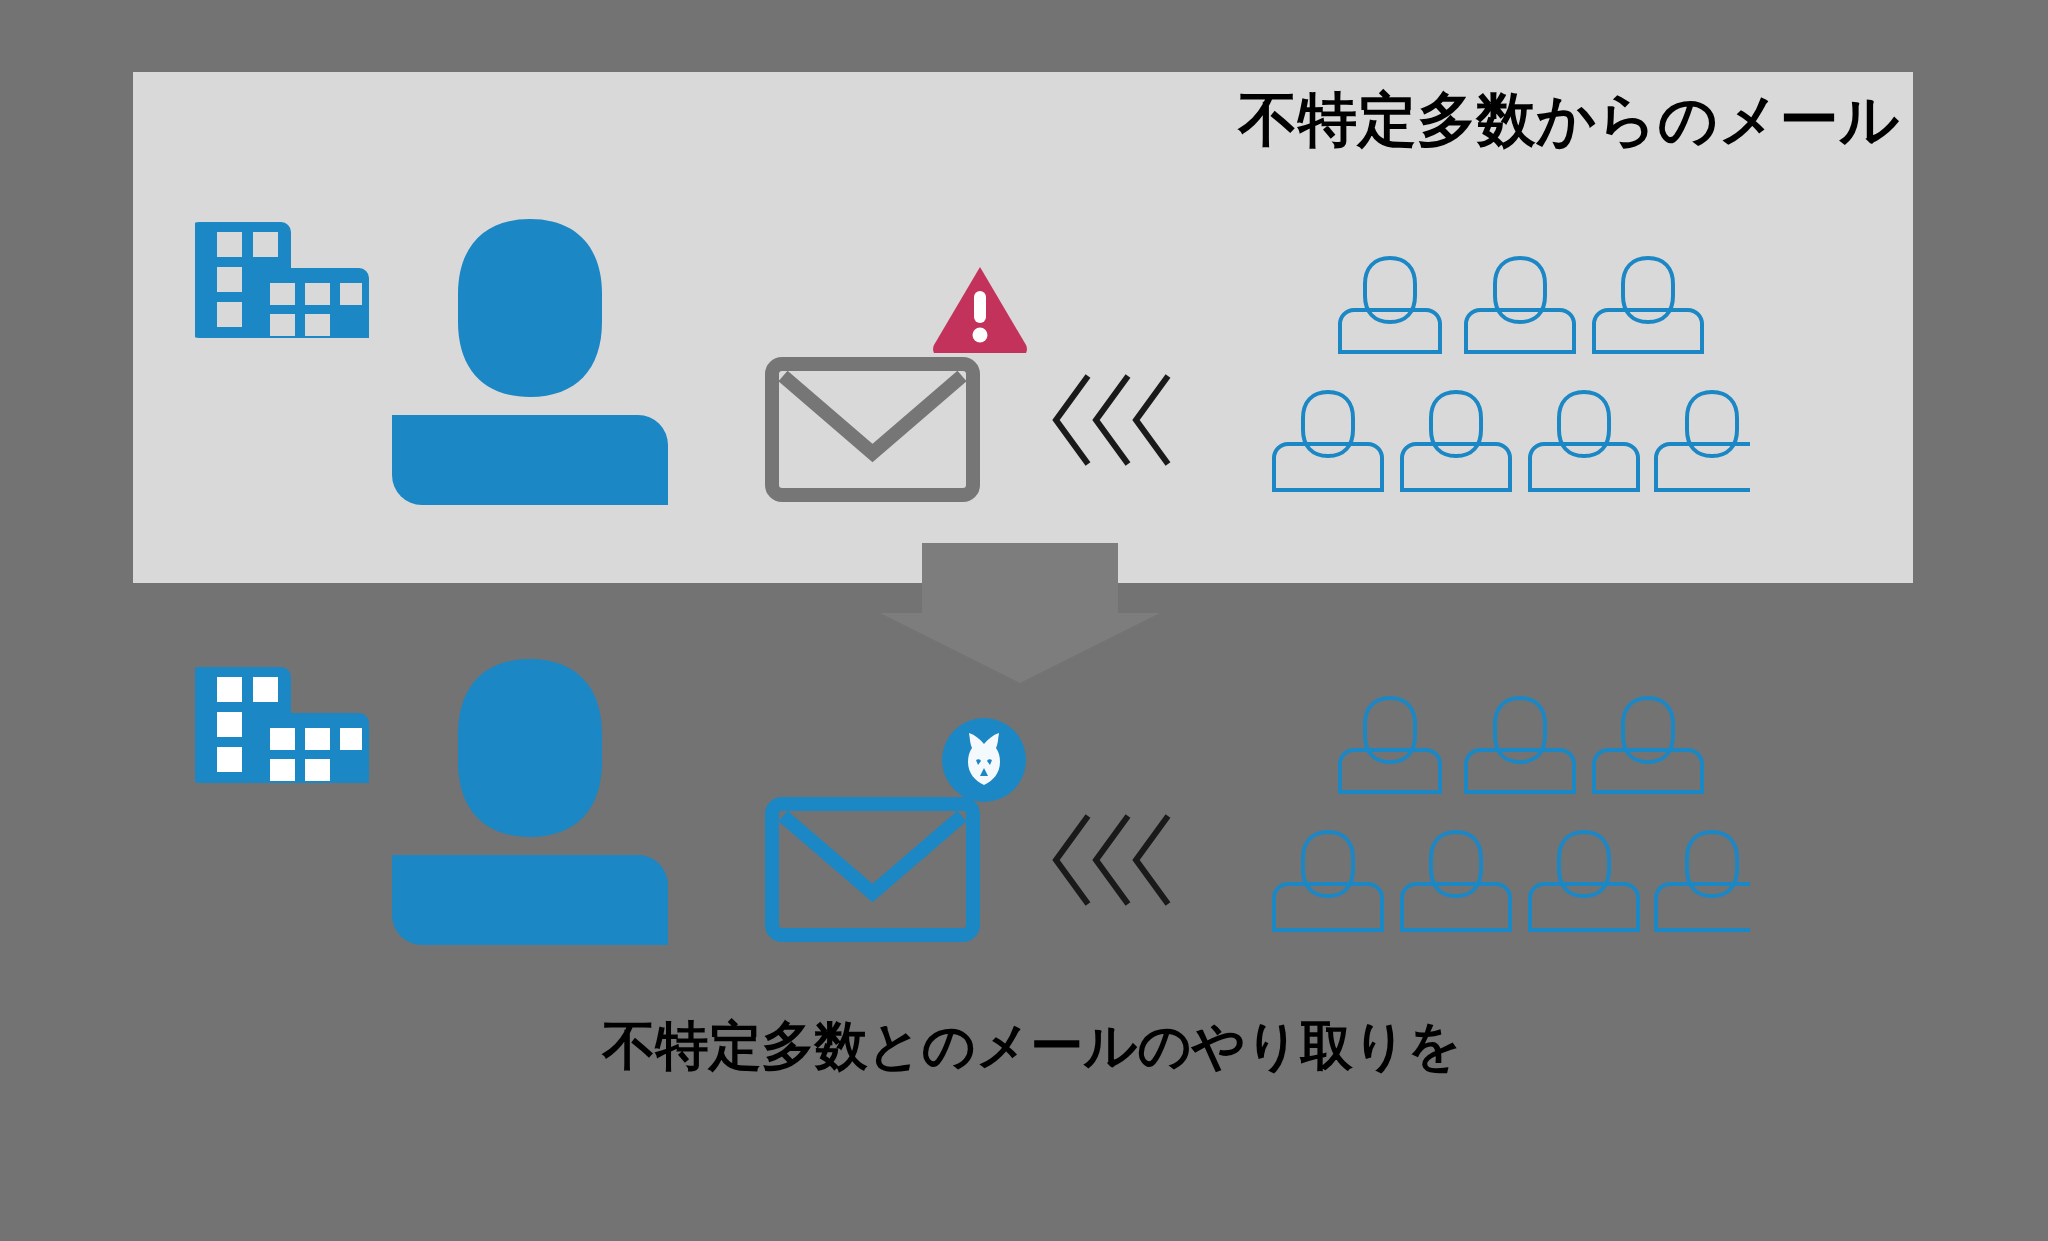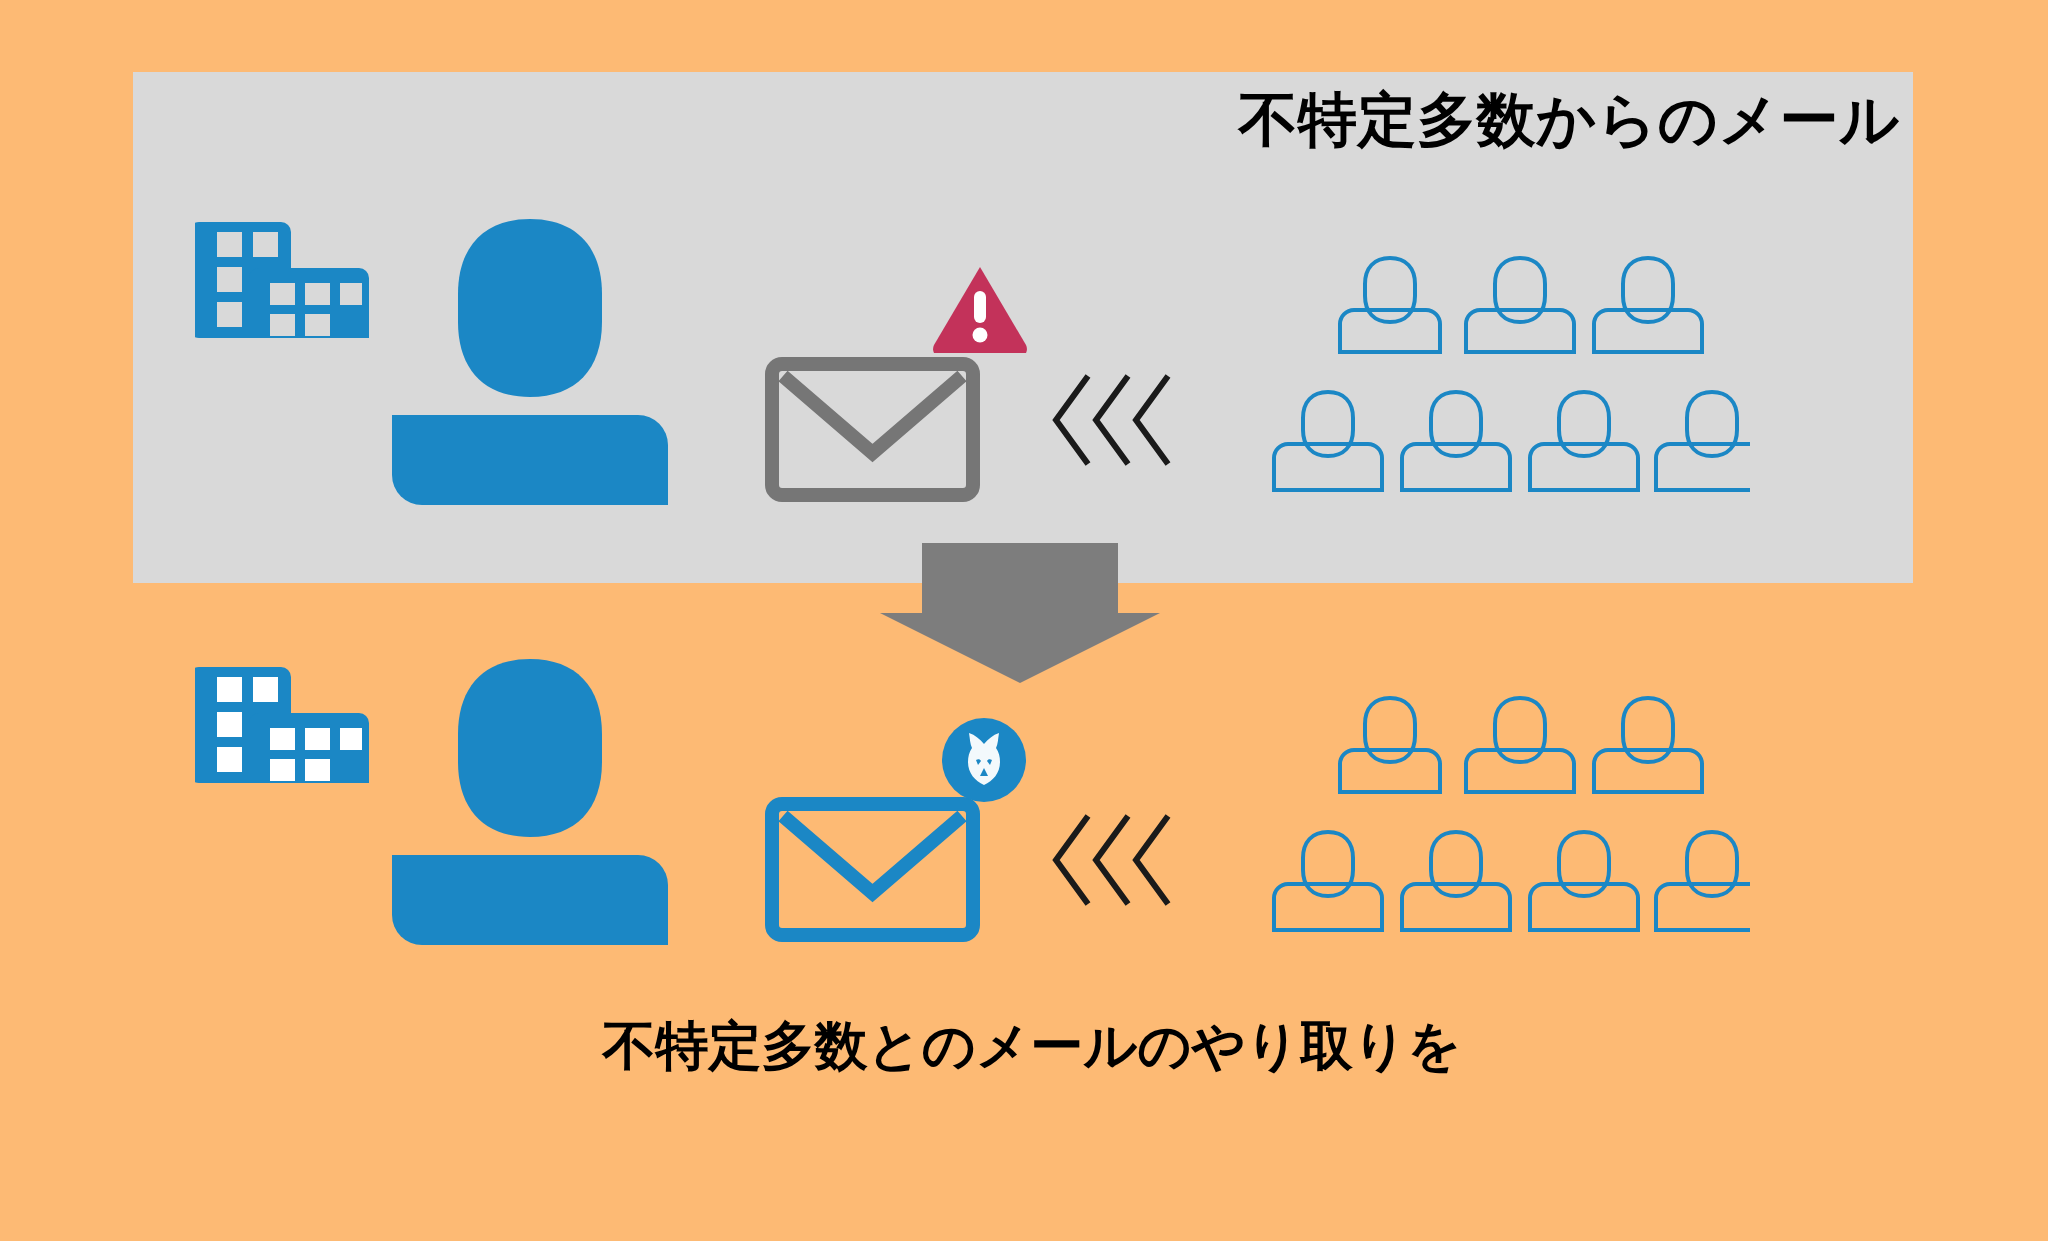--- a/index.html
+++ b/index.html
@@ -7,21 +7,21 @@
     padding: 0;
     background: #ffffff;
   }
   body {
     font-family: "Liberation Sans", "DejaVu Sans", sans-serif;
   }
   #stage {
     position: relative;
     width: 2048px;
     height: 1241px;
-    background: #fdba74;
+    background: #737373;
     overflow: hidden;
   }
 
   
   #gray-panel {
     position: absolute;
     left: 133px;
     top: 72px;
     width: 1780px;
     height: 511px;

